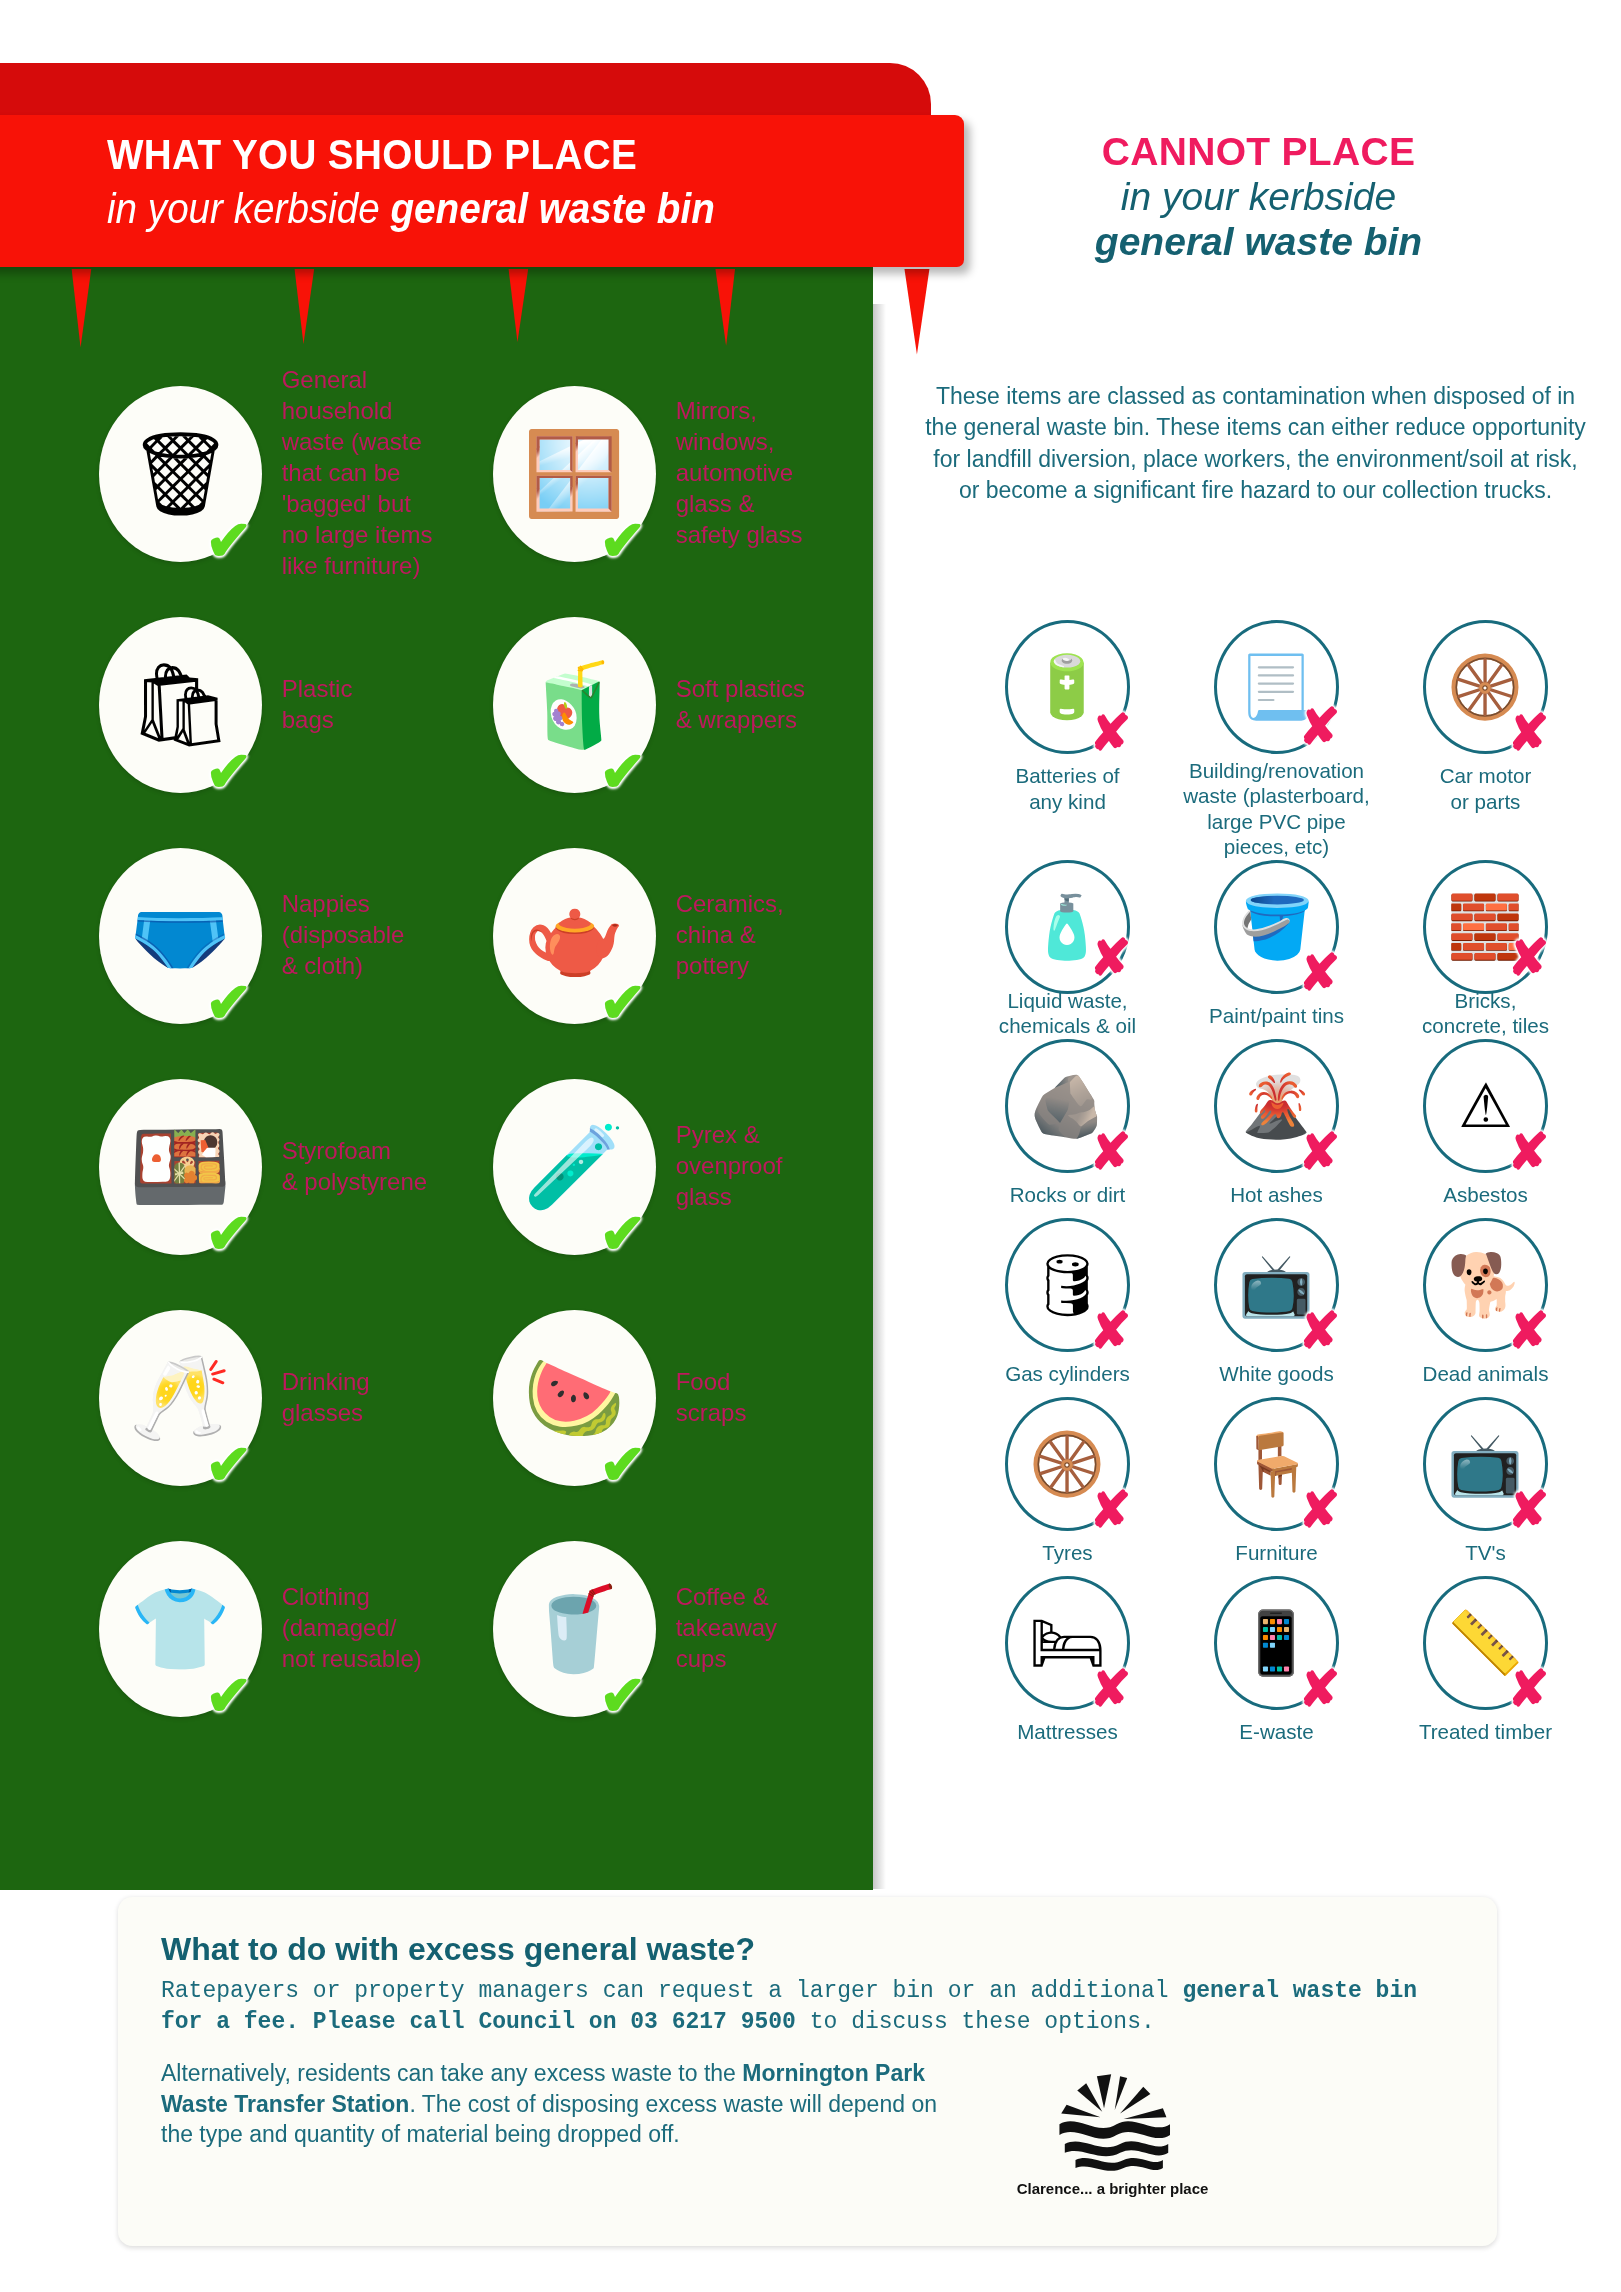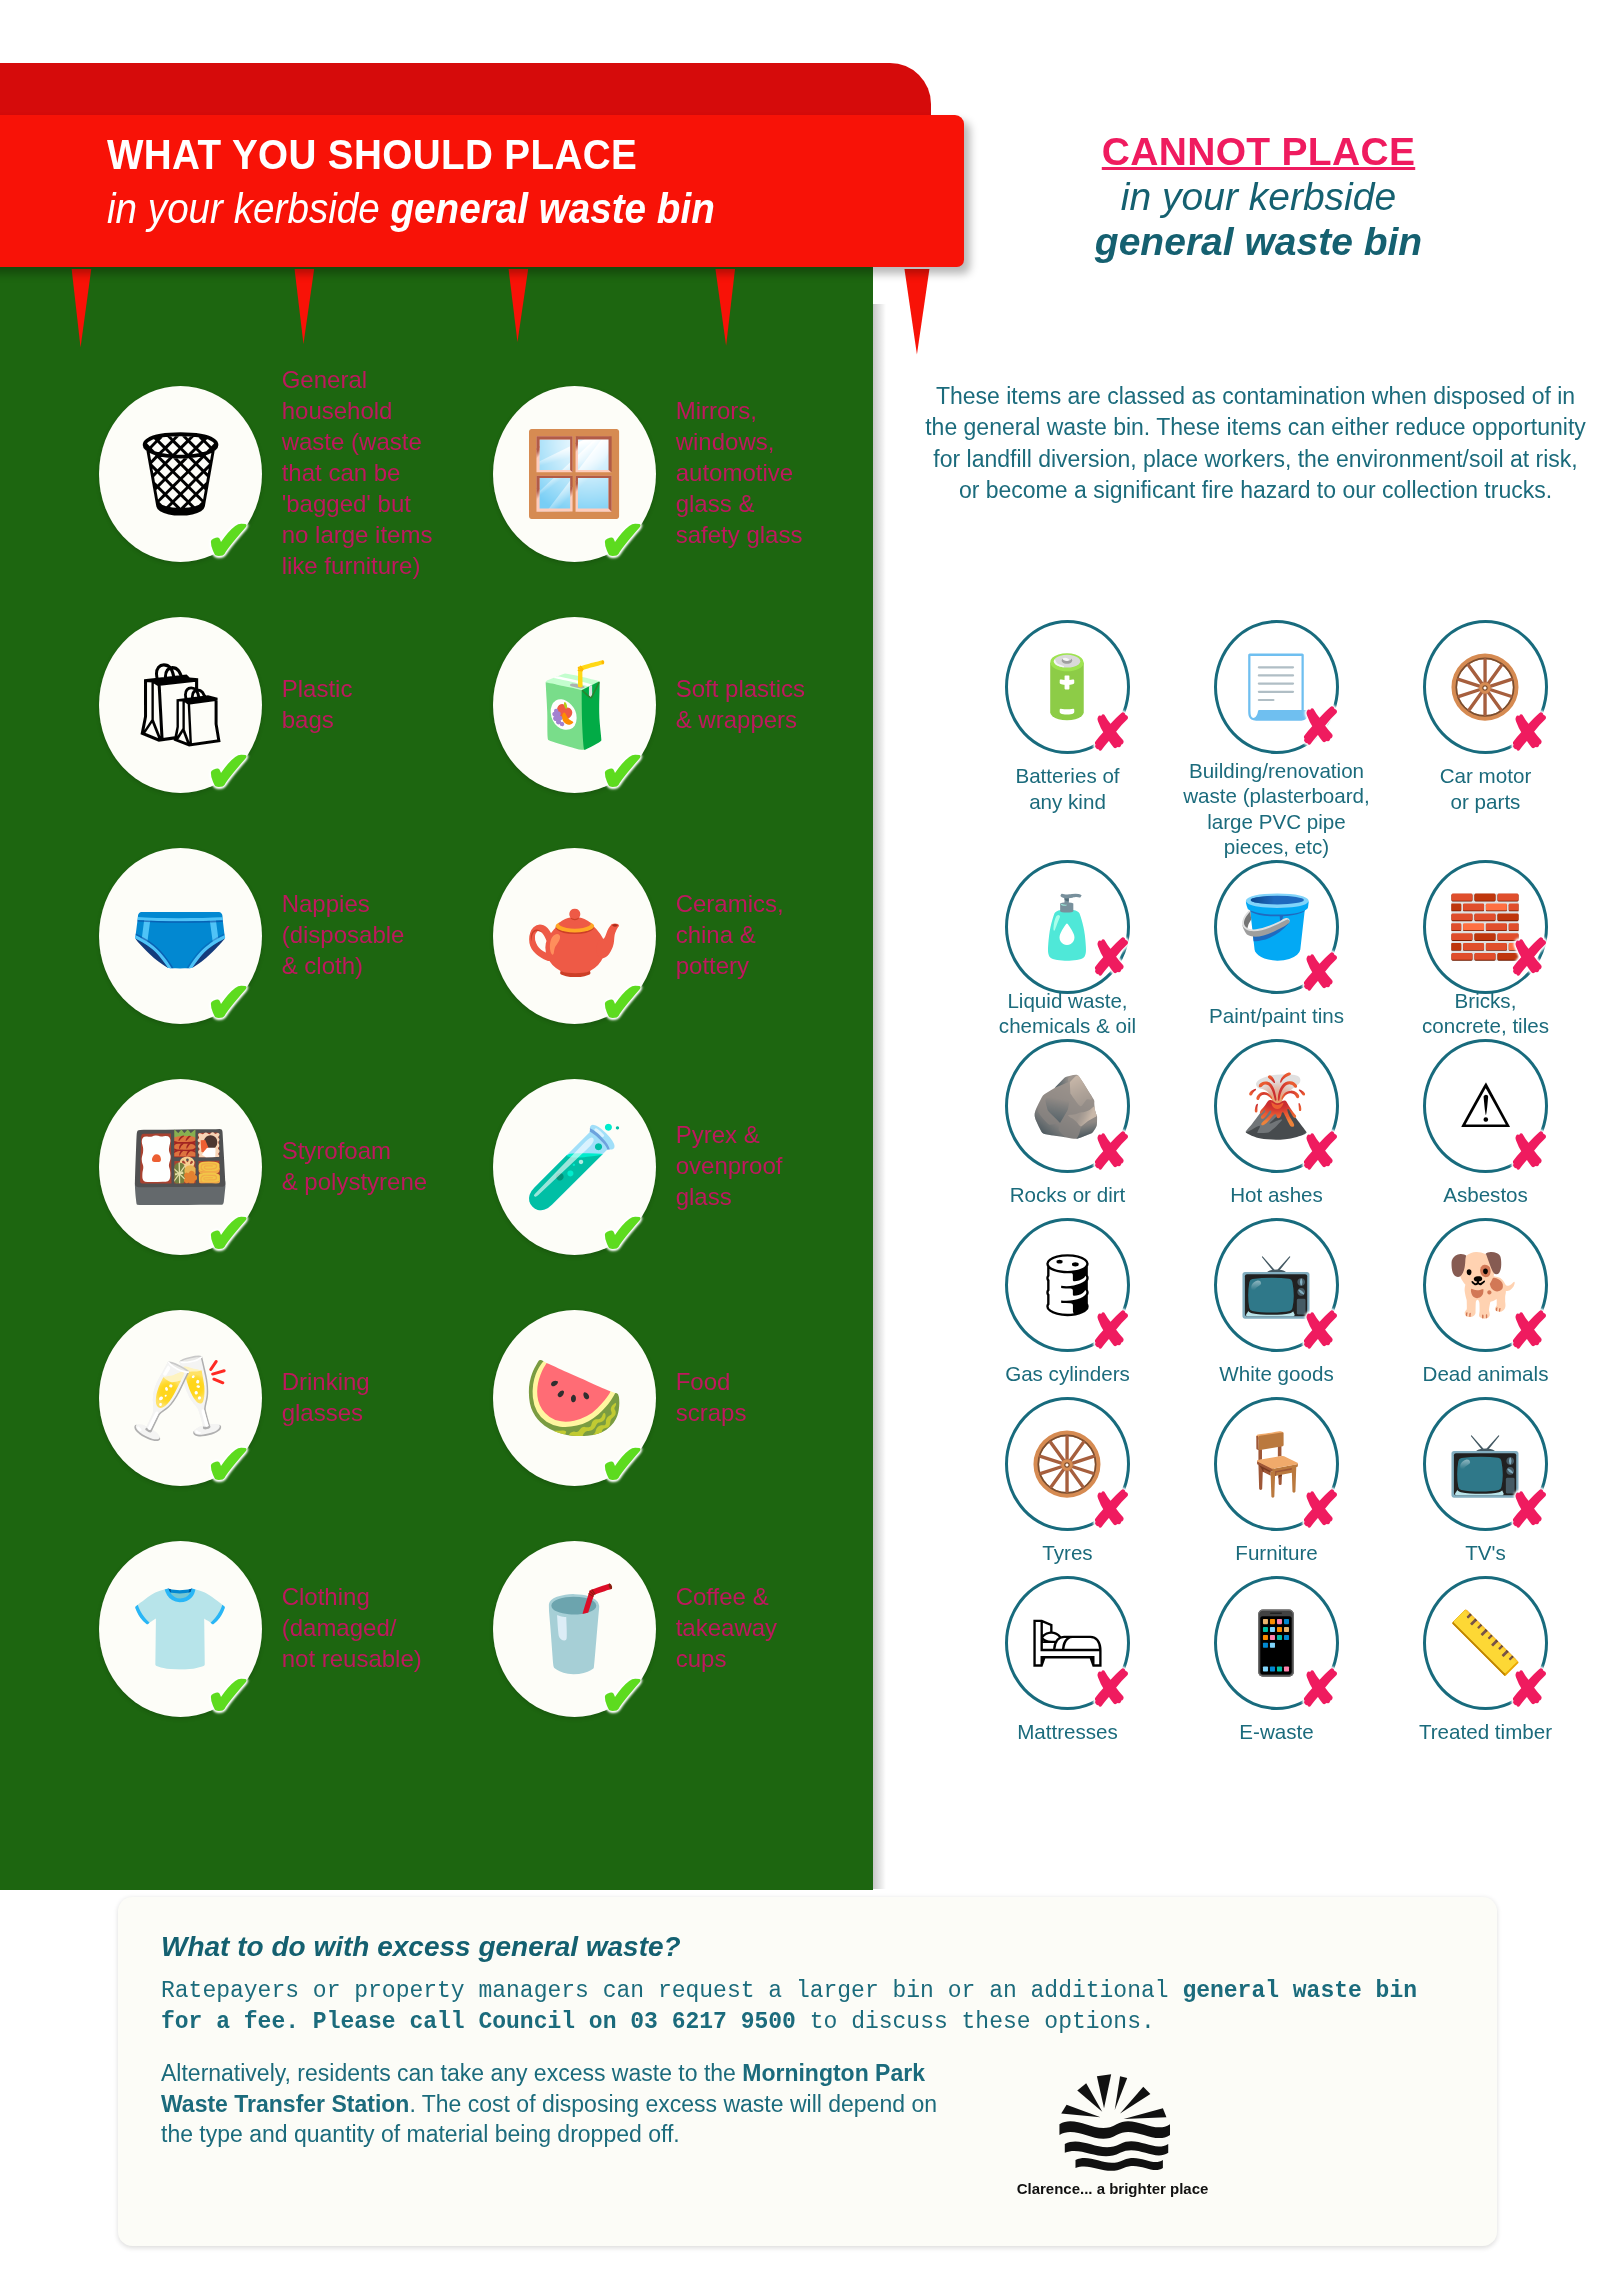--- a/index.html
+++ b/index.html
@@ -89,21 +89,21 @@
     max-width: 193px;
     white-space: pre-line;
   }
 
   
   .right-head {
     position:absolute; left: 945px; top: 130px; width: 627px;
     text-align: center;
   }
   .rh-1 { font-size: 39px; font-weight: bold; color:#156070; line-height:1.12; letter-spacing:0.3px;}
-  .rh-2 { font-size: 39px; font-weight: bold; color:#ef1b5f; line-height:1.12; letter-spacing:0.3px;text-decoration:underline;}
+  .rh-2 { font-size: 39px; font-weight: bold; color:#ef1b5f; line-height:1.12; letter-spacing:0.3px;}
   .rh-3 { font-size: 39px; color:#156070; font-style: italic; line-height:1.16; }
   .rh-4 { font-size: 39px; color:#156070; font-style: italic; font-weight:bold; line-height:1.16; }
 
   .right-intro {
     position:absolute; left: 922px; top: 381px; width: 667px;
     text-align:center; color:#1b6b7c; font-size: 23px; line-height: 1.36;
   }
 
   
   .reject-grid {
@@ -134,21 +134,21 @@
 
   
   .footer-card {
     position:absolute; left: 118px; top: 1897px;
     width: 1379px; height: 349px;
     background: #fcfcf7; border-radius: 14.3px;
     box-shadow: 0 1.8px 5.4px rgba(0,0,0,0.14);
   }
   .f-title {
     position:absolute; left: 43px; top: 34px;
-    font-size: 28px; font-weight:bold; font-style:italic; color:#146070;
+    font-size: 32px; font-weight:bold; color:#146070;
   }
   .f-p1 {
     position:absolute; left: 43px; top: 79px; width: 1299px;
     font-size: 23px; line-height: 1.33; color:#1b6b7c;font-family:Liberation Mono, monospace;
   }
   .f-p2 {
     position:absolute; left: 43px; top: 161px; width: 788px;
     font-size: 23px; line-height: 1.33; color:#1b6b7c;
   }
   .f-p1 b, .f-p2 b { font-weight: bold; }

